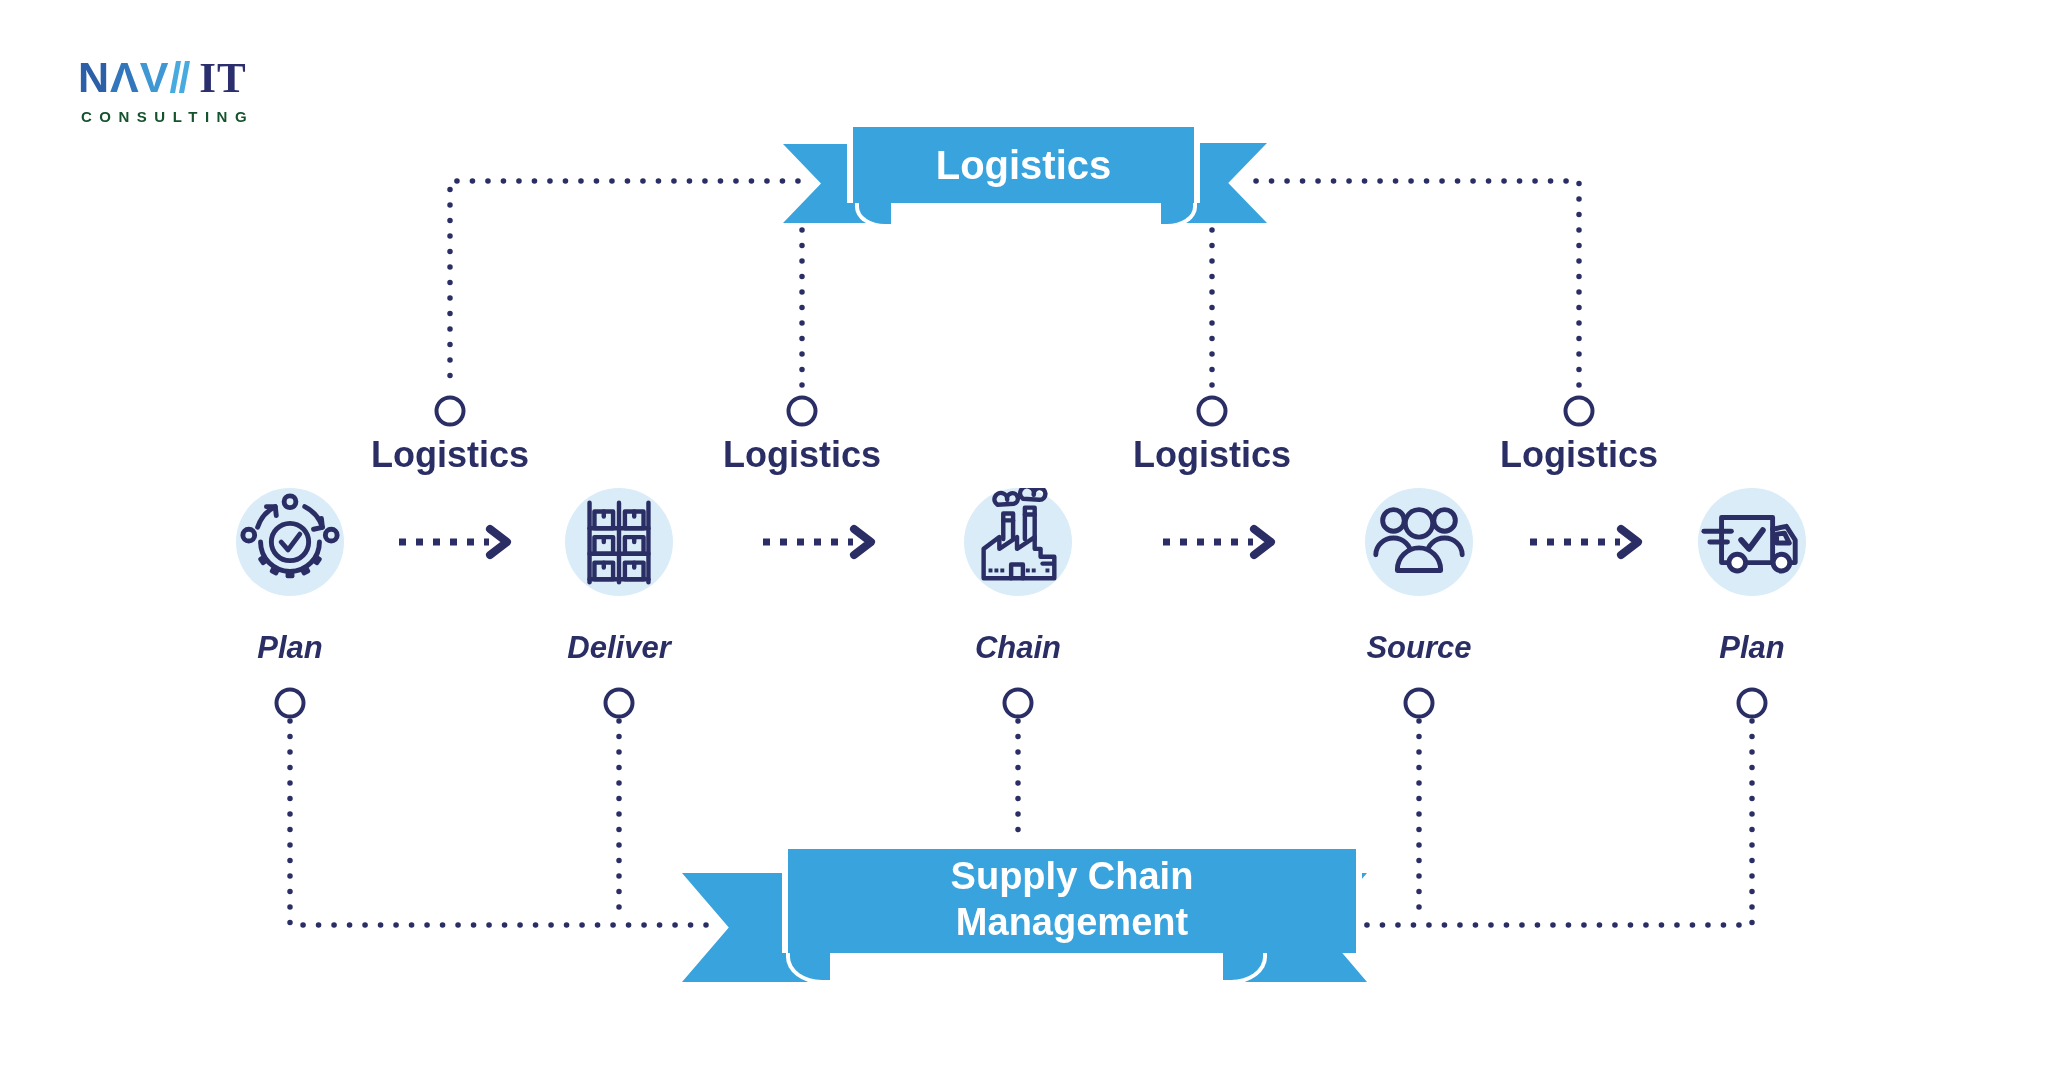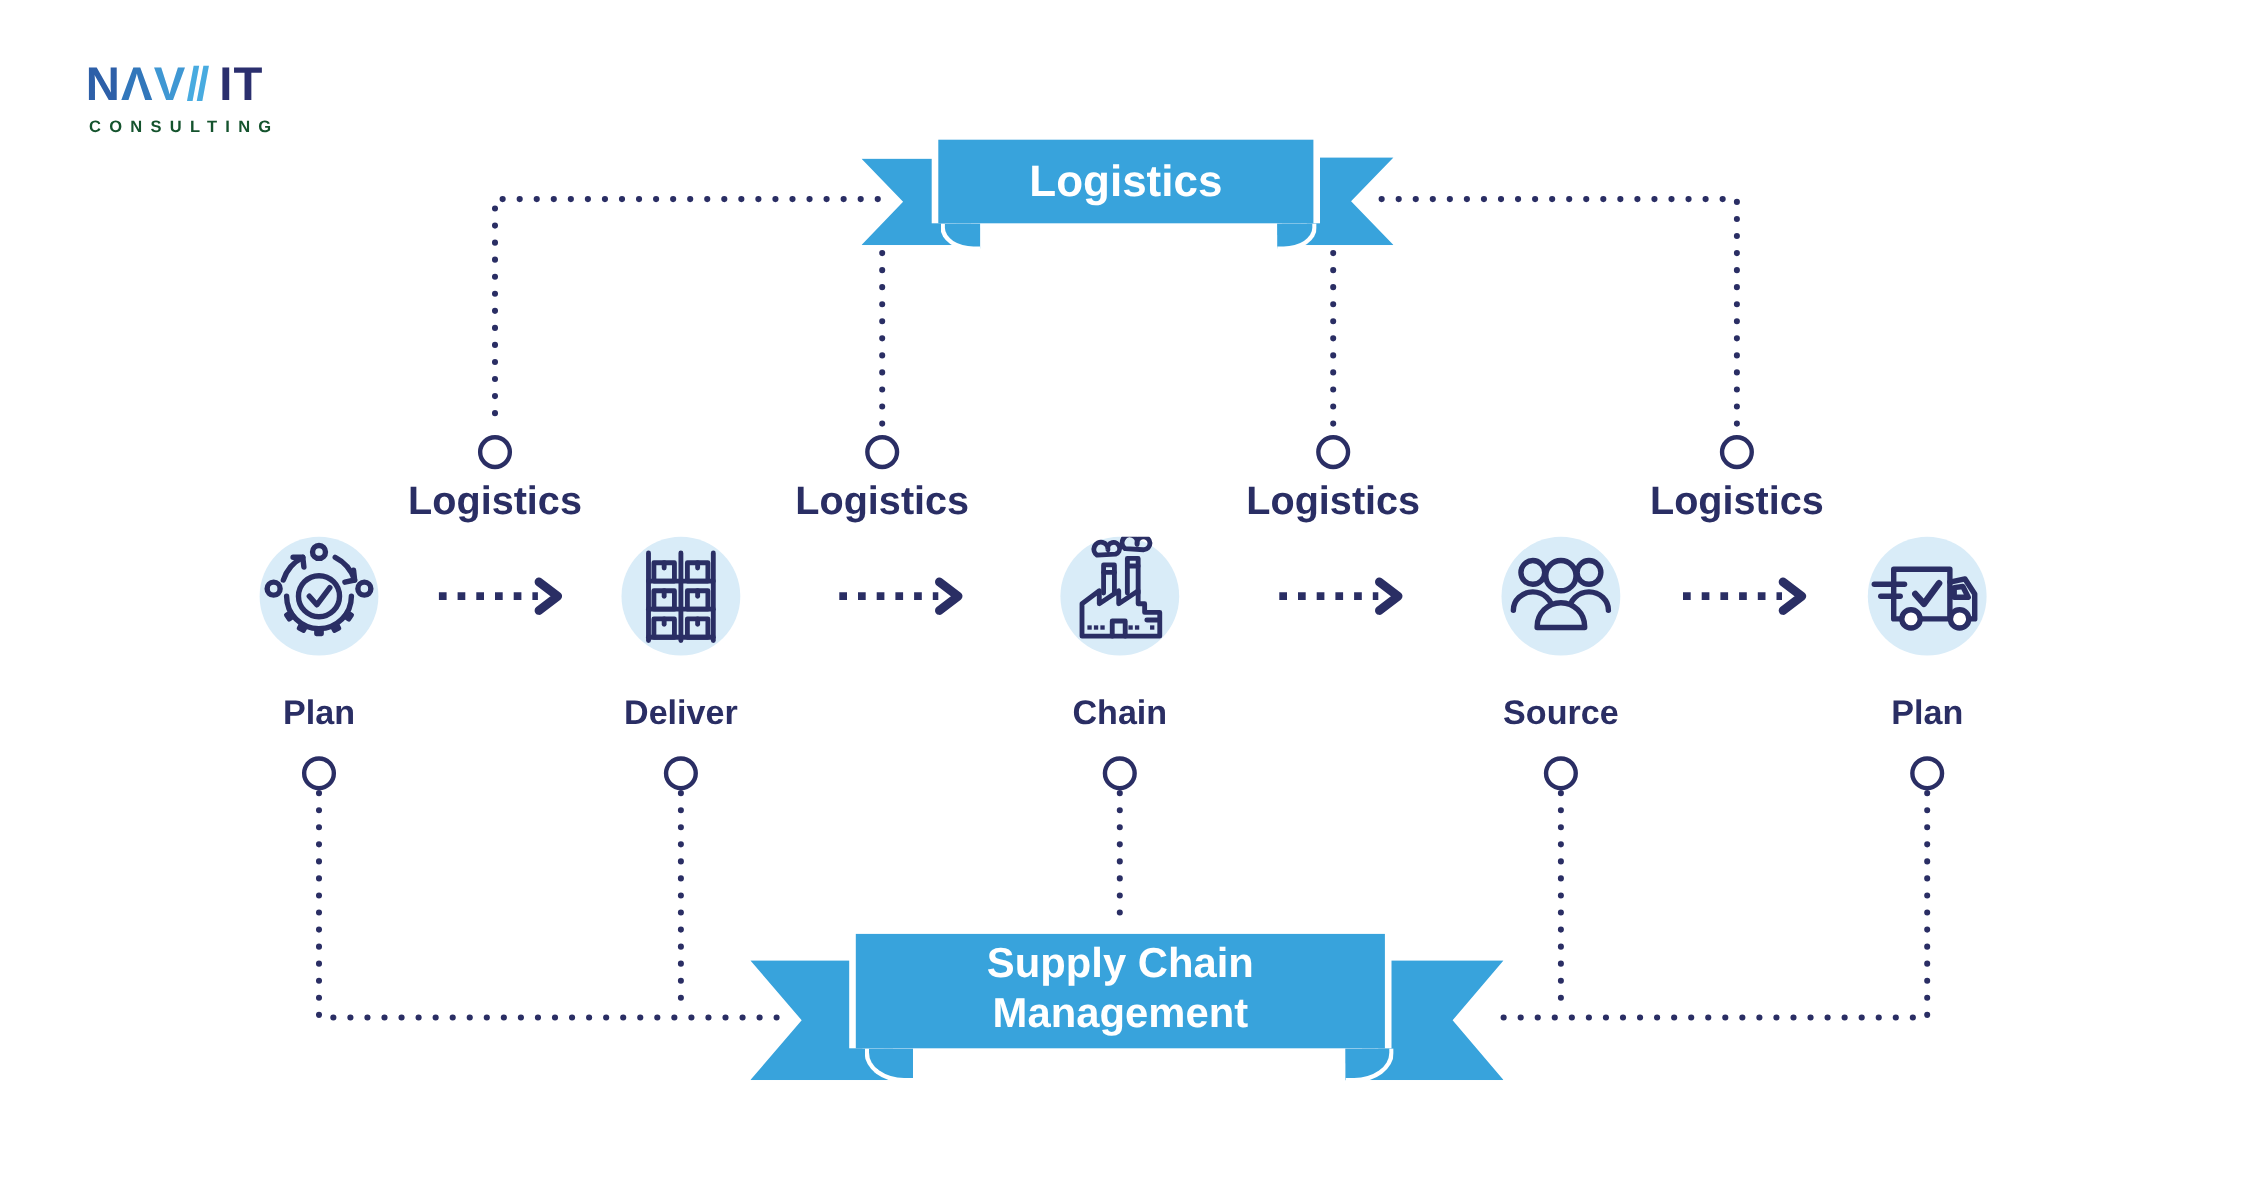--- a/index.html
+++ b/index.html
@@ -6,21 +6,21 @@
   .canvas{position:relative;width:2048px;height:1072px;background:#ffffff;overflow:hidden;
           font-family:"Liberation Sans", sans-serif;}
 
   
   .logo{position:absolute;left:78px;top:56px;}
   .logo-main{font-size:43px;font-weight:700;letter-spacing:1px;line-height:42px;white-space:nowrap;}
   .logo-main .l-n{color:#2d5fa8;}
   .logo-main .l-a{color:#3277bb;}
   .logo-main .l-v{color:#3f97d3;}
   .logo-main .l-sl{color:#48abe0;letter-spacing:-3px;margin-right:6px;}
-  .logo-main .l-it{color:#2b2f6e;margin-left:6px;}
+  .logo-main .l-it{color:#2b2f6e;margin-left:6px;font-family:Liberation Serif, serif;}
   .logo-sub{margin-top:9px;font-size:15px;font-weight:600;letter-spacing:7.5px;color:#14532d;padding-left:3px;}
 
   
   svg.connectors{position:absolute;left:0;top:0;z-index:1;}
 
   
   .ribbon{position:absolute;z-index:2;}
   .ribbon .tail{position:absolute;background:#38a3dc;}
   .ribbon .bar{position:absolute;background:#38a3dc;color:#ffffff;text-align:center;
                box-shadow:-6px 0 0 #ffffff,6px 0 0 #ffffff;z-index:3;}
@@ -36,33 +36,33 @@
   .ribbon.top .fold.left {left:72px;top:76px;width:32px;height:21px;
       border-bottom-left-radius:30px 21px;border-left:4px solid #fff;border-bottom:4px solid #fff;}
   .ribbon.top .fold.right{left:378px;top:76px;width:32px;height:21px;
       border-bottom-right-radius:30px 21px;border-right:4px solid #fff;border-bottom:4px solid #fff;}
 
   .ribbon.bottom{left:682px;top:849px;width:685px;height:134px;}
   .ribbon.bottom .tail.left {left:0;top:24px;width:130px;height:109px;
       clip-path:polygon(0 0,100% 0,100% 100%,0 100%,36% 50%);}
   .ribbon.bottom .tail.right{right:0;top:24px;width:129px;height:109px;
       clip-path:polygon(0 0,100% 0,64% 50%,100% 100%,0 100%);}
-  .ribbon.bottom .bar{left:96px;top:0;width:481px;height:104px;padding-top:4px;box-sizing:border-box;}
+  .ribbon.bottom .bar{left:106px;top:0;width:568px;height:104px;padding-top:4px;box-sizing:border-box;}
   .ribbon.bottom .bar .line{font-size:38px;font-weight:700;line-height:46px;}
   .ribbon.bottom .fold.left {left:104px;top:104px;width:40px;height:27px;
       border-bottom-left-radius:36px 27px;border-left:4px solid #fff;border-bottom:4px solid #fff;}
   .ribbon.bottom .fold.right{left:541px;top:104px;width:40px;height:27px;
       border-bottom-right-radius:36px 27px;border-right:4px solid #fff;border-bottom:4px solid #fff;}
 
   
   .conn-label{position:absolute;top:434px;width:240px;margin-left:-120px;text-align:center;
       font-size:36px;font-weight:600;color:#2a2e64;z-index:2;}
 
   
-  .stage{position:absolute;top:488px;width:180px;margin-left:-90px;text-align:center;z-index:2;}
+  .stage{position:absolute;top:488px;width:180px;margin-left:-90px;text-align:center;z-index:2;font-style:italic;}
   .stage-icon{width:108px;height:108px;margin:0 auto;border-radius:50%;background:#d9ecf8;
       display:flex;align-items:center;justify-content:center;}
   .stage-icon svg{display:block;}
   .stage-label{margin-top:34px;font-size:31px;font-weight:600;color:#2a2e64;}
 </style>
 </head>
 <body>
 
 <div class="canvas">
 

